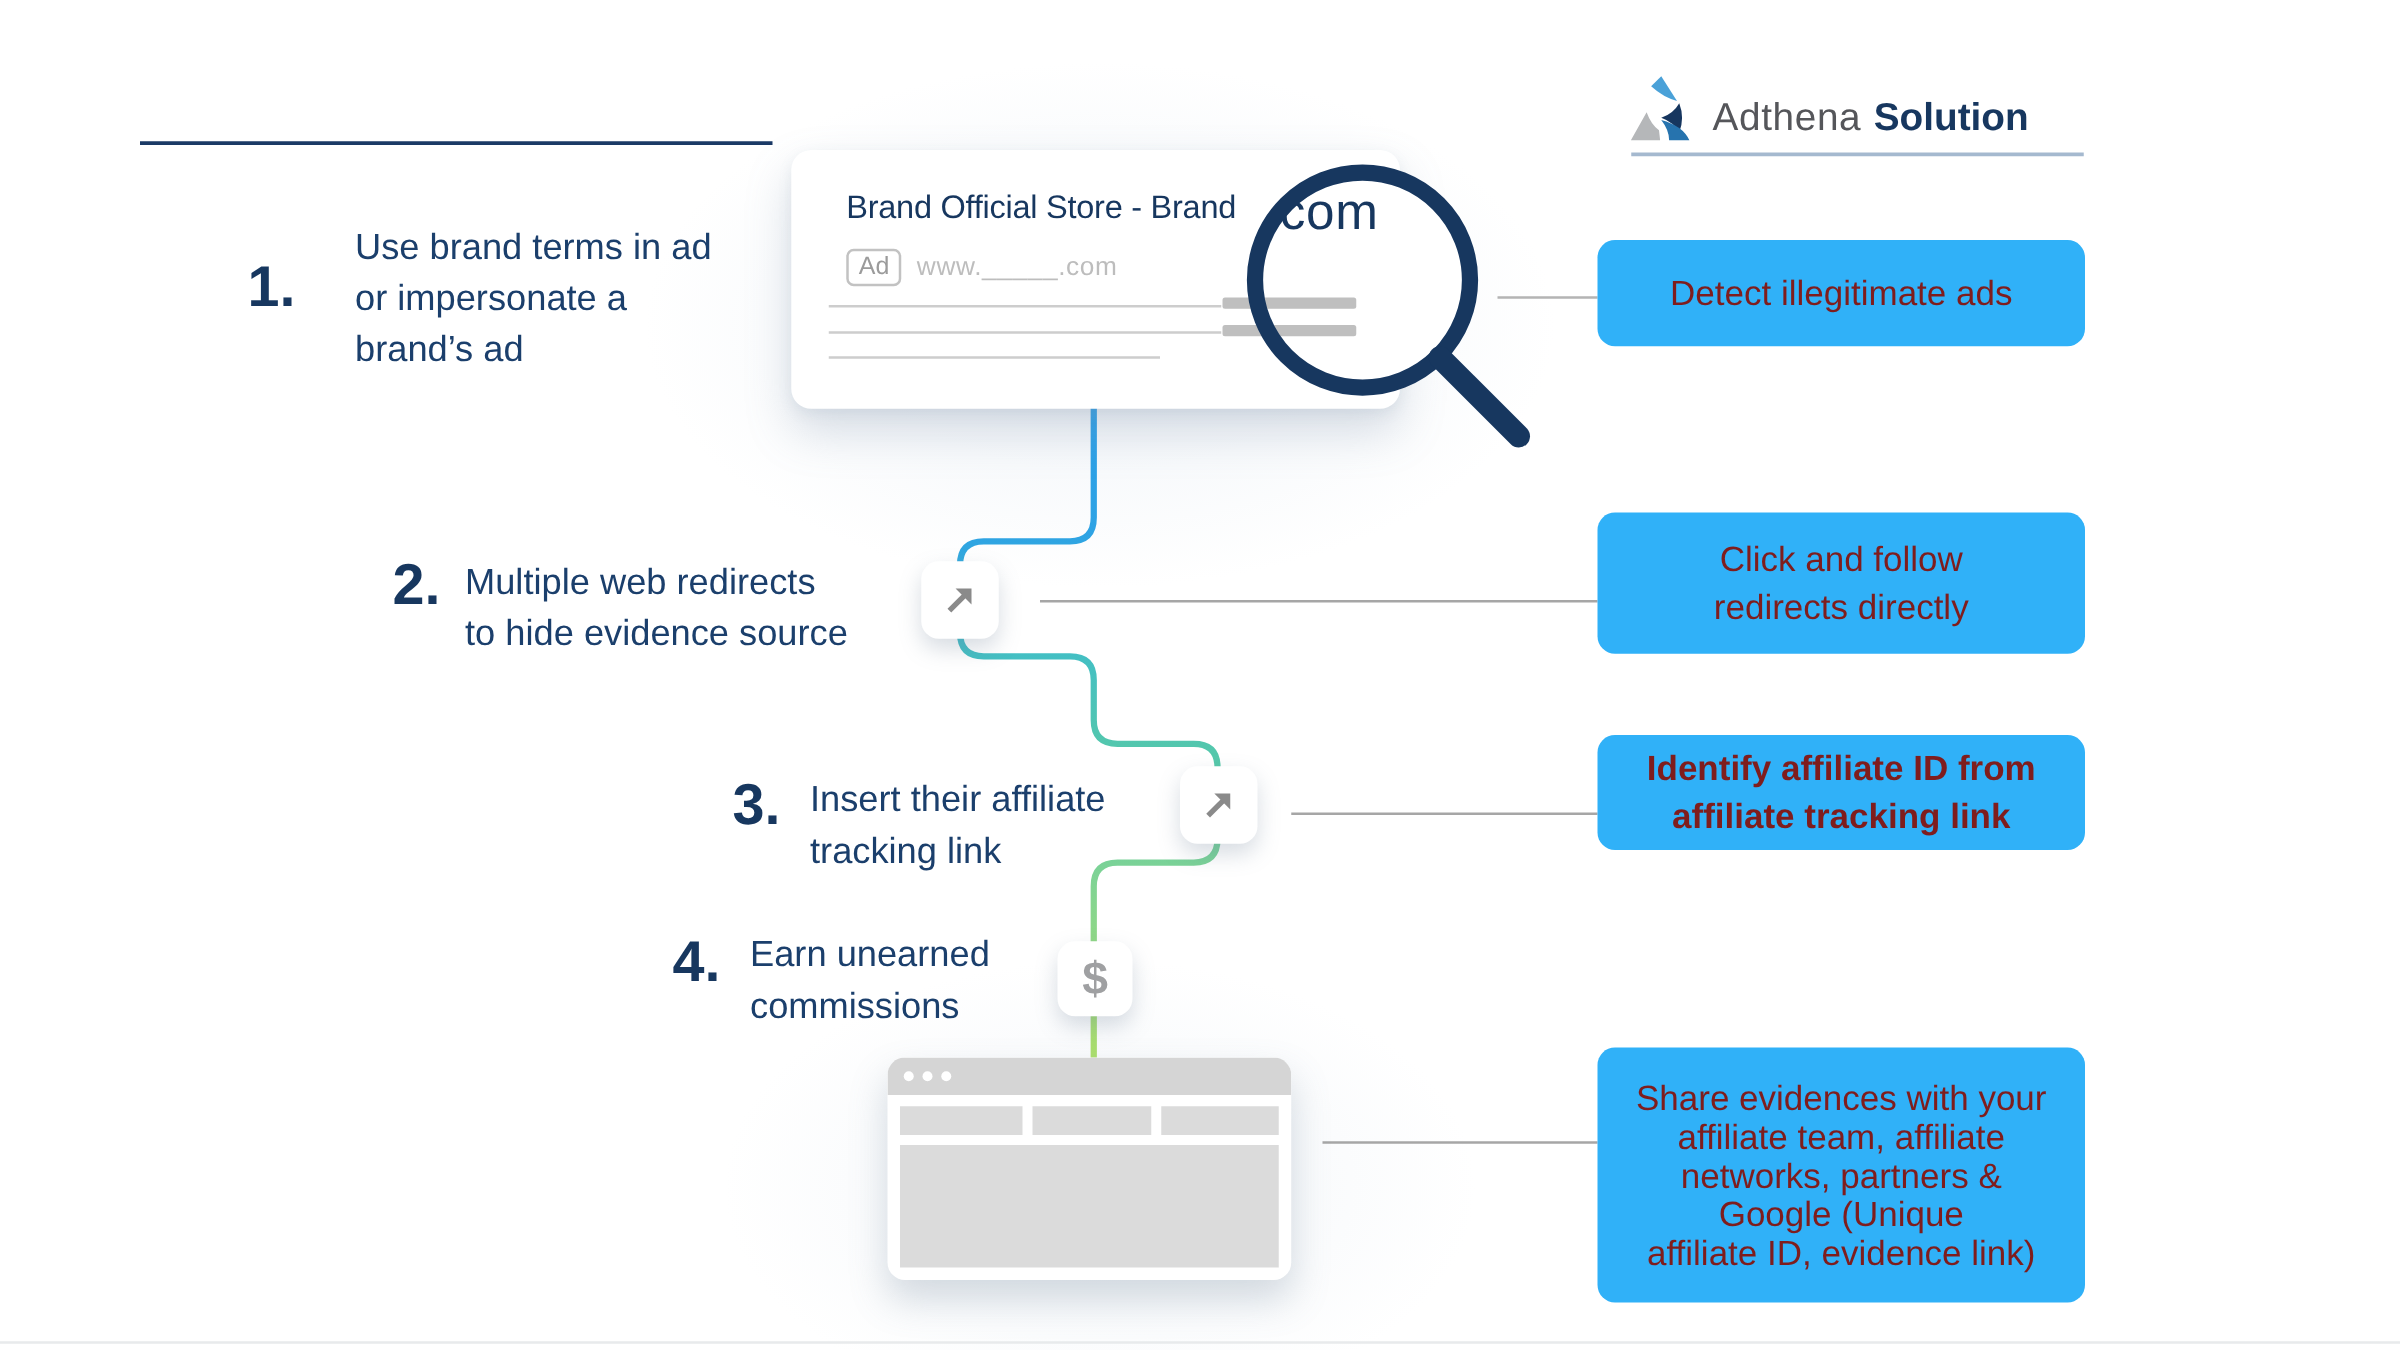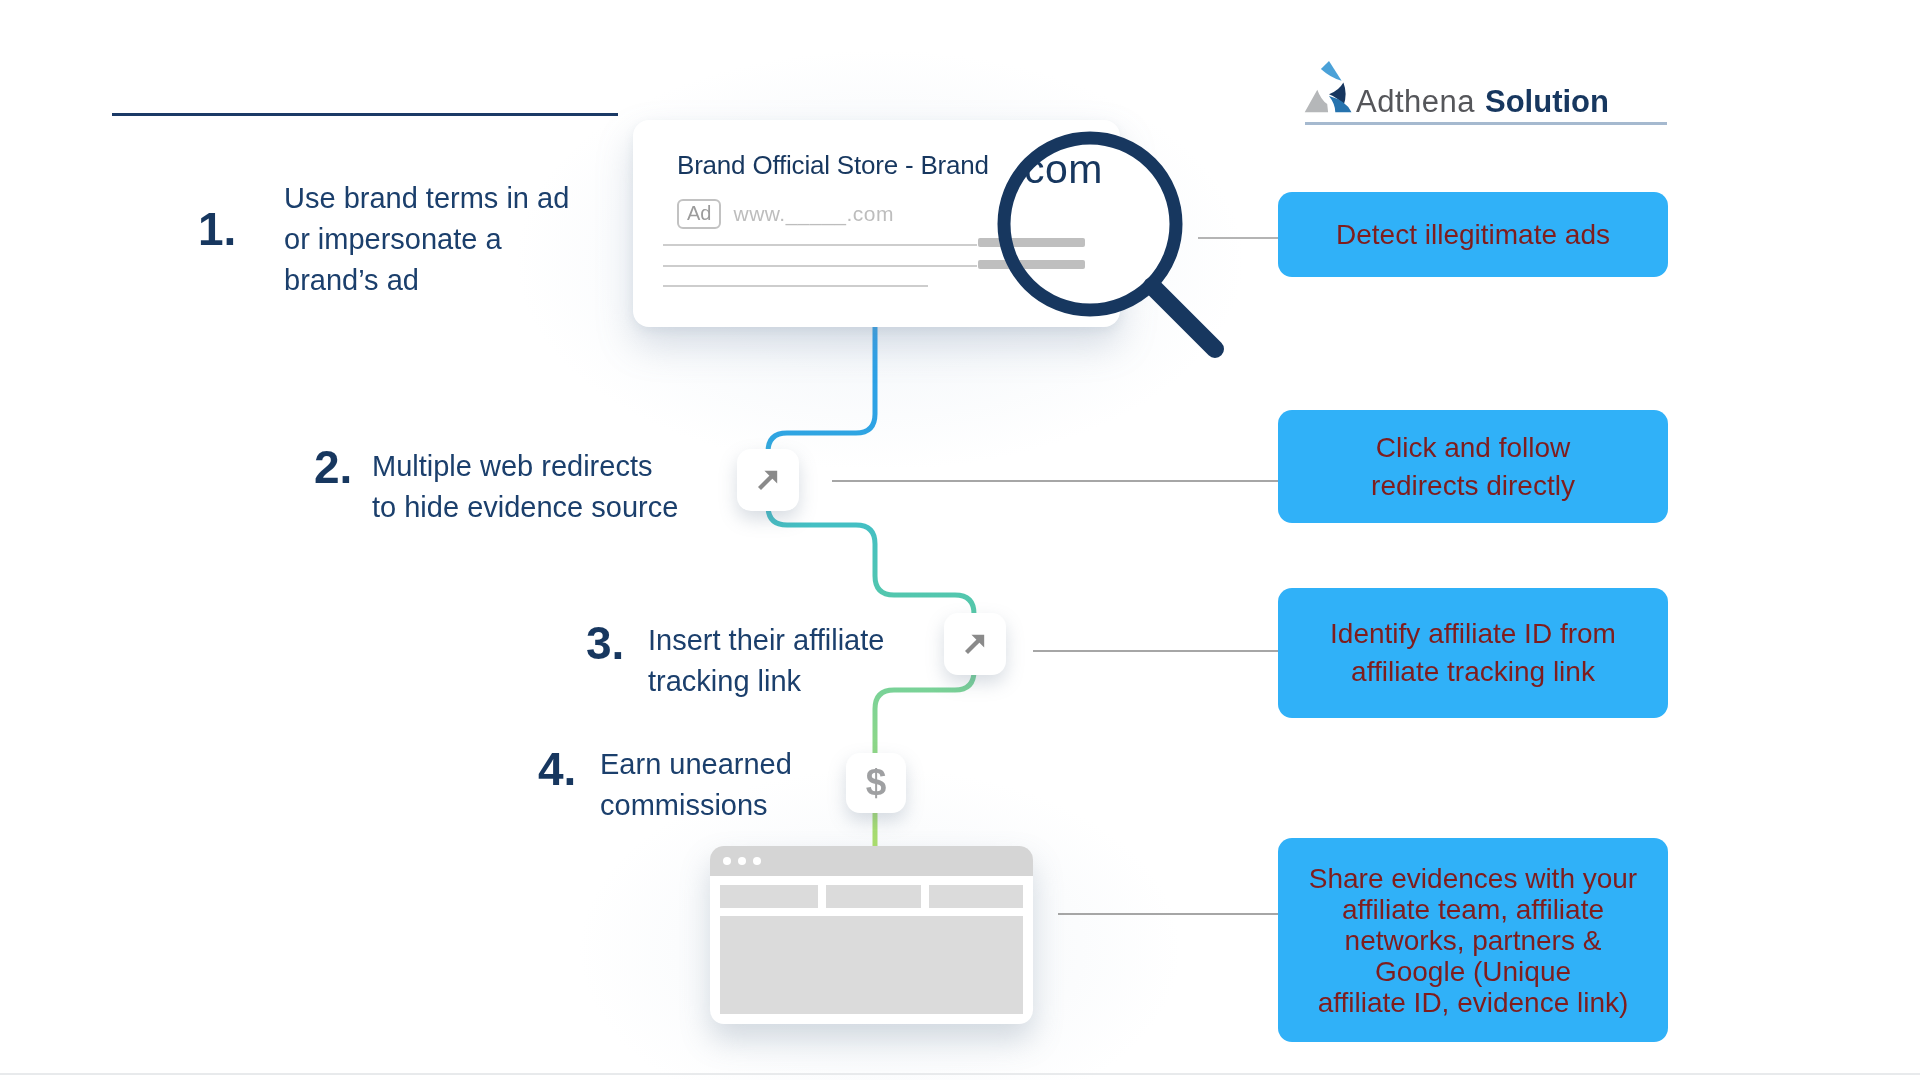--- a/index.html
+++ b/index.html
@@ -12,24 +12,24 @@
       radial-gradient(430px 260px ellipse at 880px 950px, rgba(228,235,242,.45), rgba(255,255,255,0) 70%),
       #ffffff;
   }
   .abs{ position:absolute; }
   .pre{ white-space:pre-line; }
 
   
   .main-title{ left:112px; top:64px; font-size:33px; font-weight:700; color:#17375F; letter-spacing:.2px; }
   .title-underline{ left:112px; top:113px; width:506px; height:3px; background:#1B3A66; }
 
-  .brand{ left:1302px; top:58px; display:flex; align-items:flex-end; }
+  .brand{ left:1302px; top:58px; display:flex; align-items:flex-start; gap:14px; }
   .brand-text{ display:flex; align-items:baseline; gap:10px; }
   .brand-name{ font-size:31px; color:#55565A; letter-spacing:.5px; }
-  .brand-product{ font-size:31px; font-weight:700; color:#17375F; }
+  .brand-product{ font-size:31px; font-weight:700; color:#17375F;margin-top:18px; }
   .brand-underline{ left:1305px; top:122px; width:362px; height:3px; background:#A5B9CF; }
 
   
   .ad-card{ left:633px; top:120px; width:487px; height:207px; background:#fff; border-radius:16px;
             box-shadow:0 18px 36px rgba(125,145,168,.28), 0 4px 10px rgba(125,145,168,.12); z-index:2; }
   .ad-title{ left:677px; top:150px; font-size:26px; color:#17375F; letter-spacing:-.2px; z-index:2; }
   .ad-row{ left:677px; top:199px; display:flex; align-items:center; gap:12px; z-index:2; }
   .ad-badge{ border:2px solid #C2C2C2; border-radius:6px; color:#9B9B9B; font-size:20px; padding:1px 8px 2px; }
   .ad-url{ color:#BDBDBD; font-size:21px; letter-spacing:.5px; }
   .ad-line{ position:absolute; height:2px; background:#CDCDCD; z-index:2; }
@@ -81,21 +81,21 @@
   .g2{ left:832px;  top:480px; width:446px; }
   .g3{ left:1033px; top:650px; width:245px; }
   .g4{ left:1058px; top:913px; width:220px; }
 
   
   .sol-box{ position:absolute; left:1278px; width:390px; background:#30B1F8; border-radius:14px; color:#7f1d1d;
             display:flex; align-items:center; justify-content:center; text-align:center;
             font-size:28px; line-height:38px; padding:8px 18px; z-index:2; }
   .b1{ top:192px; height:85px; }
   .b2{ top:410px; height:113px; }
-  .b3{ top:588px; height:130px; }
+  .b3{ top:588px; height:92px;font-weight:bold; }
   .b4{ top:838px; height:204px; line-height:31px; }
 
   .footer-line{ left:0; top:1073px; width:1920px; height:2px; background:#E8EAEC; }
 </style>
 </head>
 <body>
 
 <div class="canvas">
 
   <div class="abs title-underline"></div>

